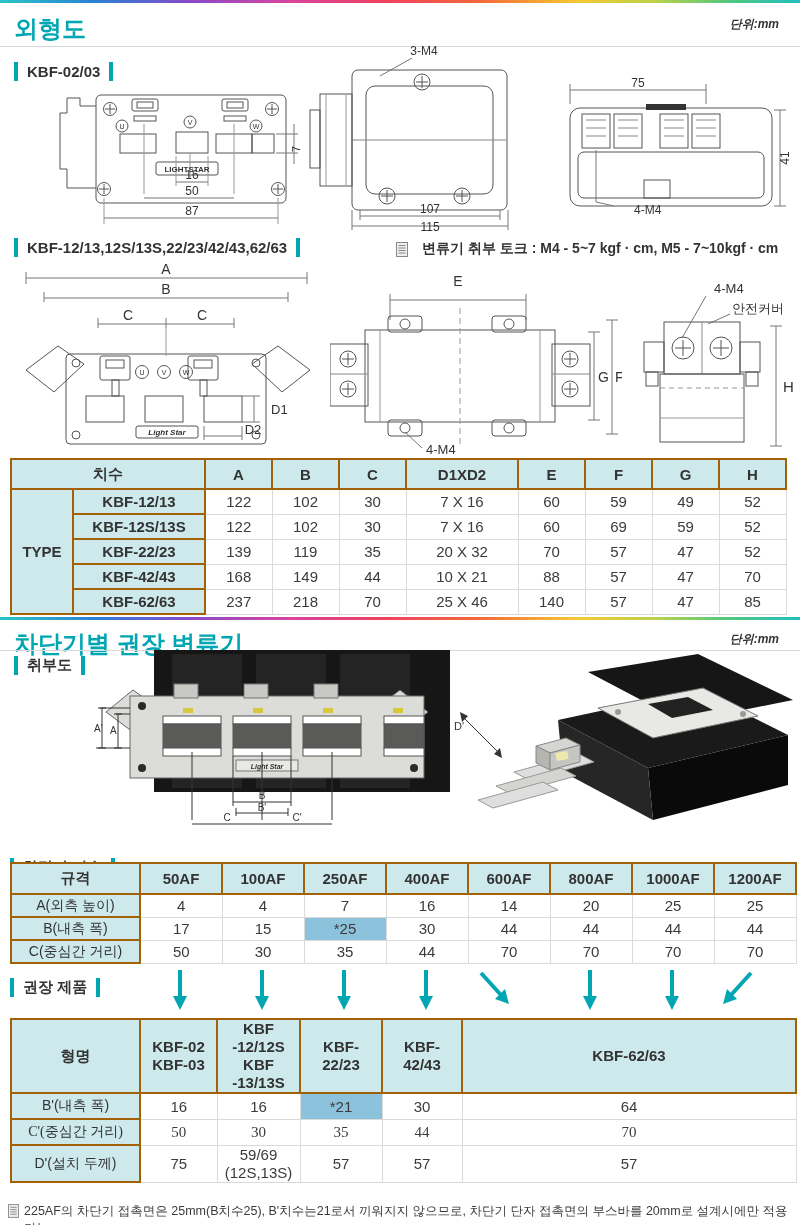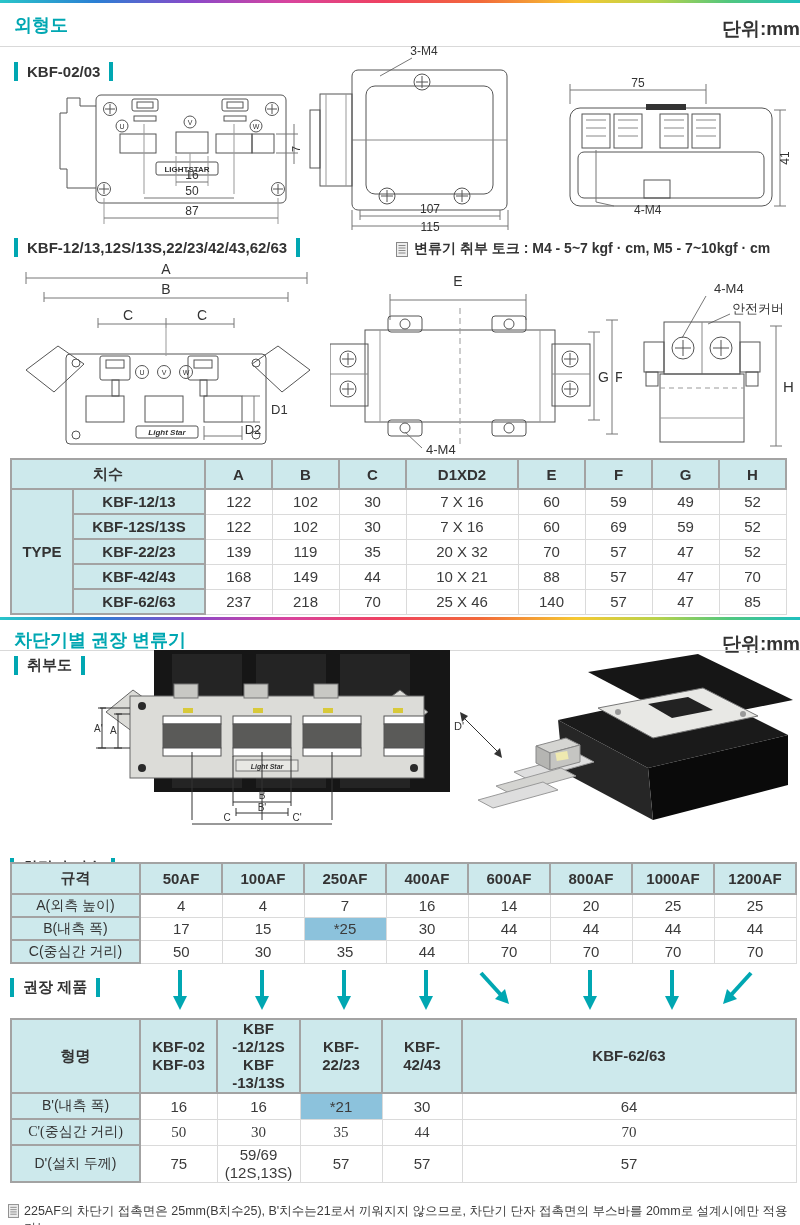--- a/index.html
+++ b/index.html
@@ -1,29 +1,29 @@
 <!DOCTYPE html>
 <html><head>
 <meta charset="utf-8">
 <style>
   html,body{margin:0;padding:0;background:#fff;}
   #page{position:relative;width:800px;height:1225px;background:#fff;overflow:hidden;
         font-family:"Liberation Sans","DejaVu Sans",sans-serif;color:#3b3b3b;}
   .rainbow{position:absolute;left:0;width:800px;height:3px;
     background:linear-gradient(90deg,#29c5c9 0%,#2b7fd4 12%,#8a49c9 24%,#d8449e 36%,#ef4160 48%,#f2693a 60%,#f6c832 72%,#b9d24b 82%,#52c77e 91%,#1fbfbf 100%);}
-  .sec-title{position:absolute;left:14px;font-size:18px;font-weight:bold;color:#00a7b2;}
-  .unit{position:absolute;right:0;font-size:19px;font-weight:bold;color:#333;}
+  .sec-title{position:absolute;left:14px;font-size:24px;font-weight:bold;color:#00a7b2;}
+  .unit{position:absolute;right:21px;font-size:12px;font-weight:bold;color:#333;font-style:italic;}
   .divider{position:absolute;left:0;width:800px;border-top:1px solid #d9d9d9;}
   .badge{position:absolute;display:flex;align-items:center;}
   .badge .bar{width:4px;height:19px;background:#00a7b2;}
   .badge .txt{padding:0 9px;font-size:15px;font-weight:bold;color:#333;white-space:nowrap;}
-  .note{position:absolute;display:flex;align-items:center;gap:6px;font-size:14px;font-weight:bold;color:#333;}
+  .note{position:absolute;display:flex;align-items:center;gap:14px;font-size:14px;font-weight:bold;color:#333;}
   svg text{font-family:"Liberation Sans","DejaVu Sans",sans-serif;fill:#333;}
   table{border-collapse:collapse;table-layout:fixed;position:absolute;font-size:15px;}
-  th{background:#cde9ec;font-weight:bold;color:#333;border:2px solid #a3a3a3;text-align:center;padding:0;}
+  th{background:#cde9ec;font-weight:bold;color:#333;border:2px solid #a16207;text-align:center;padding:0;}
   td{background:#fff;border:1px solid #dadada;text-align:center;padding:0;color:#3b3b3b;}
   td.hl{background:#8cc2dc;}
   .pre{white-space:pre-line;line-height:1.2;}
   .rowlabel{font-weight:normal;font-size:14px;}
   .arrow{position:absolute;}
   .footnote{position:absolute;display:flex;align-items:flex-start;gap:5px;font-size:12.5px;color:#3b3b3b;}
 </style>
 </head>
 <body>
 

